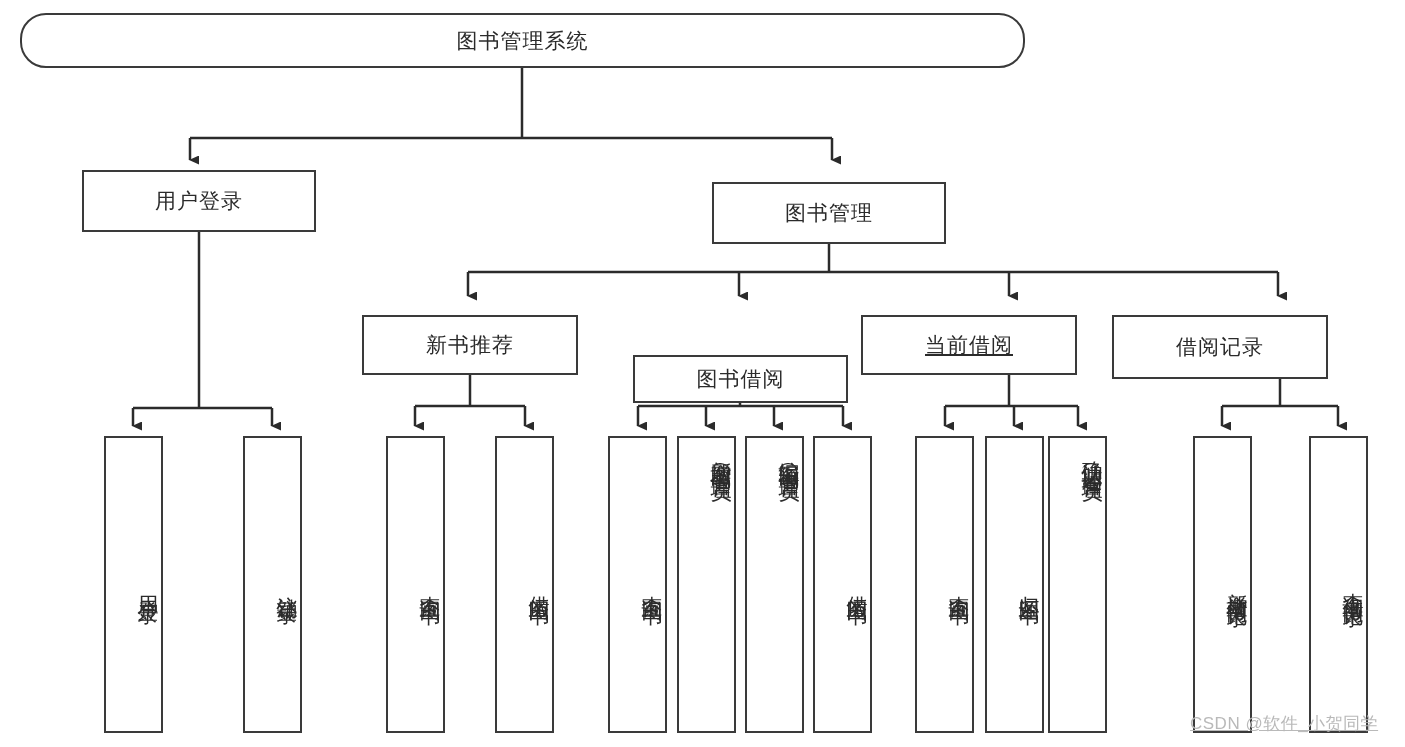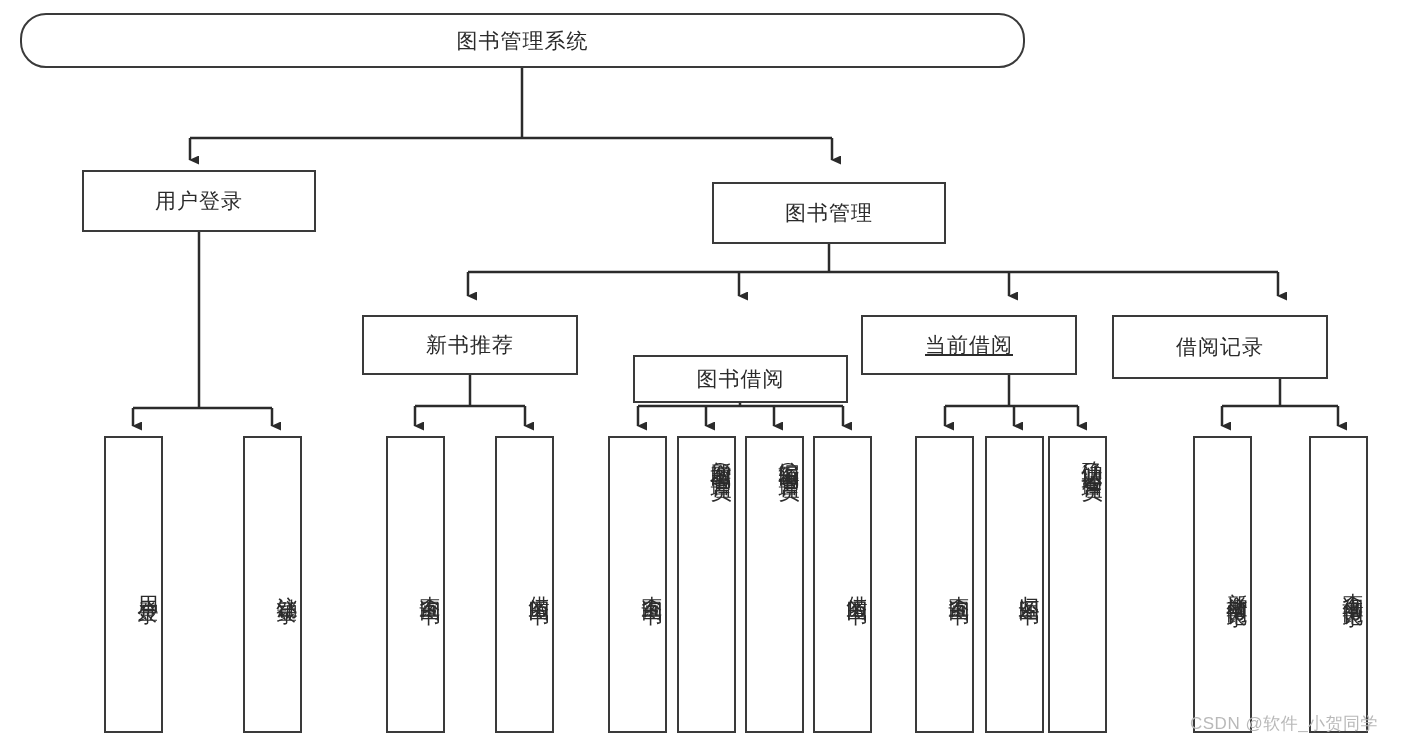--- a/index.html
+++ b/index.html
@@ -62,20 +62,21 @@
   }
   .watermark {
     position: absolute;
     left: 1190px;
     top: 712px;
     font-size: 17px;
     color: #b9b9b9;
     letter-spacing: 0.5px;
     white-space: nowrap;
     user-select: none;
+    text-decoration: underline;
   }
 </style>
 </head>
 <body>
 
 <div id="canvas">
 
   <svg id="wires" viewBox="0 0 1405 747">
     <defs>
       <marker id="arrowhead" markerWidth="9" markerHeight="10" refX="4.5" refY="9" orient="auto" markerUnits="userSpaceOnUse">

